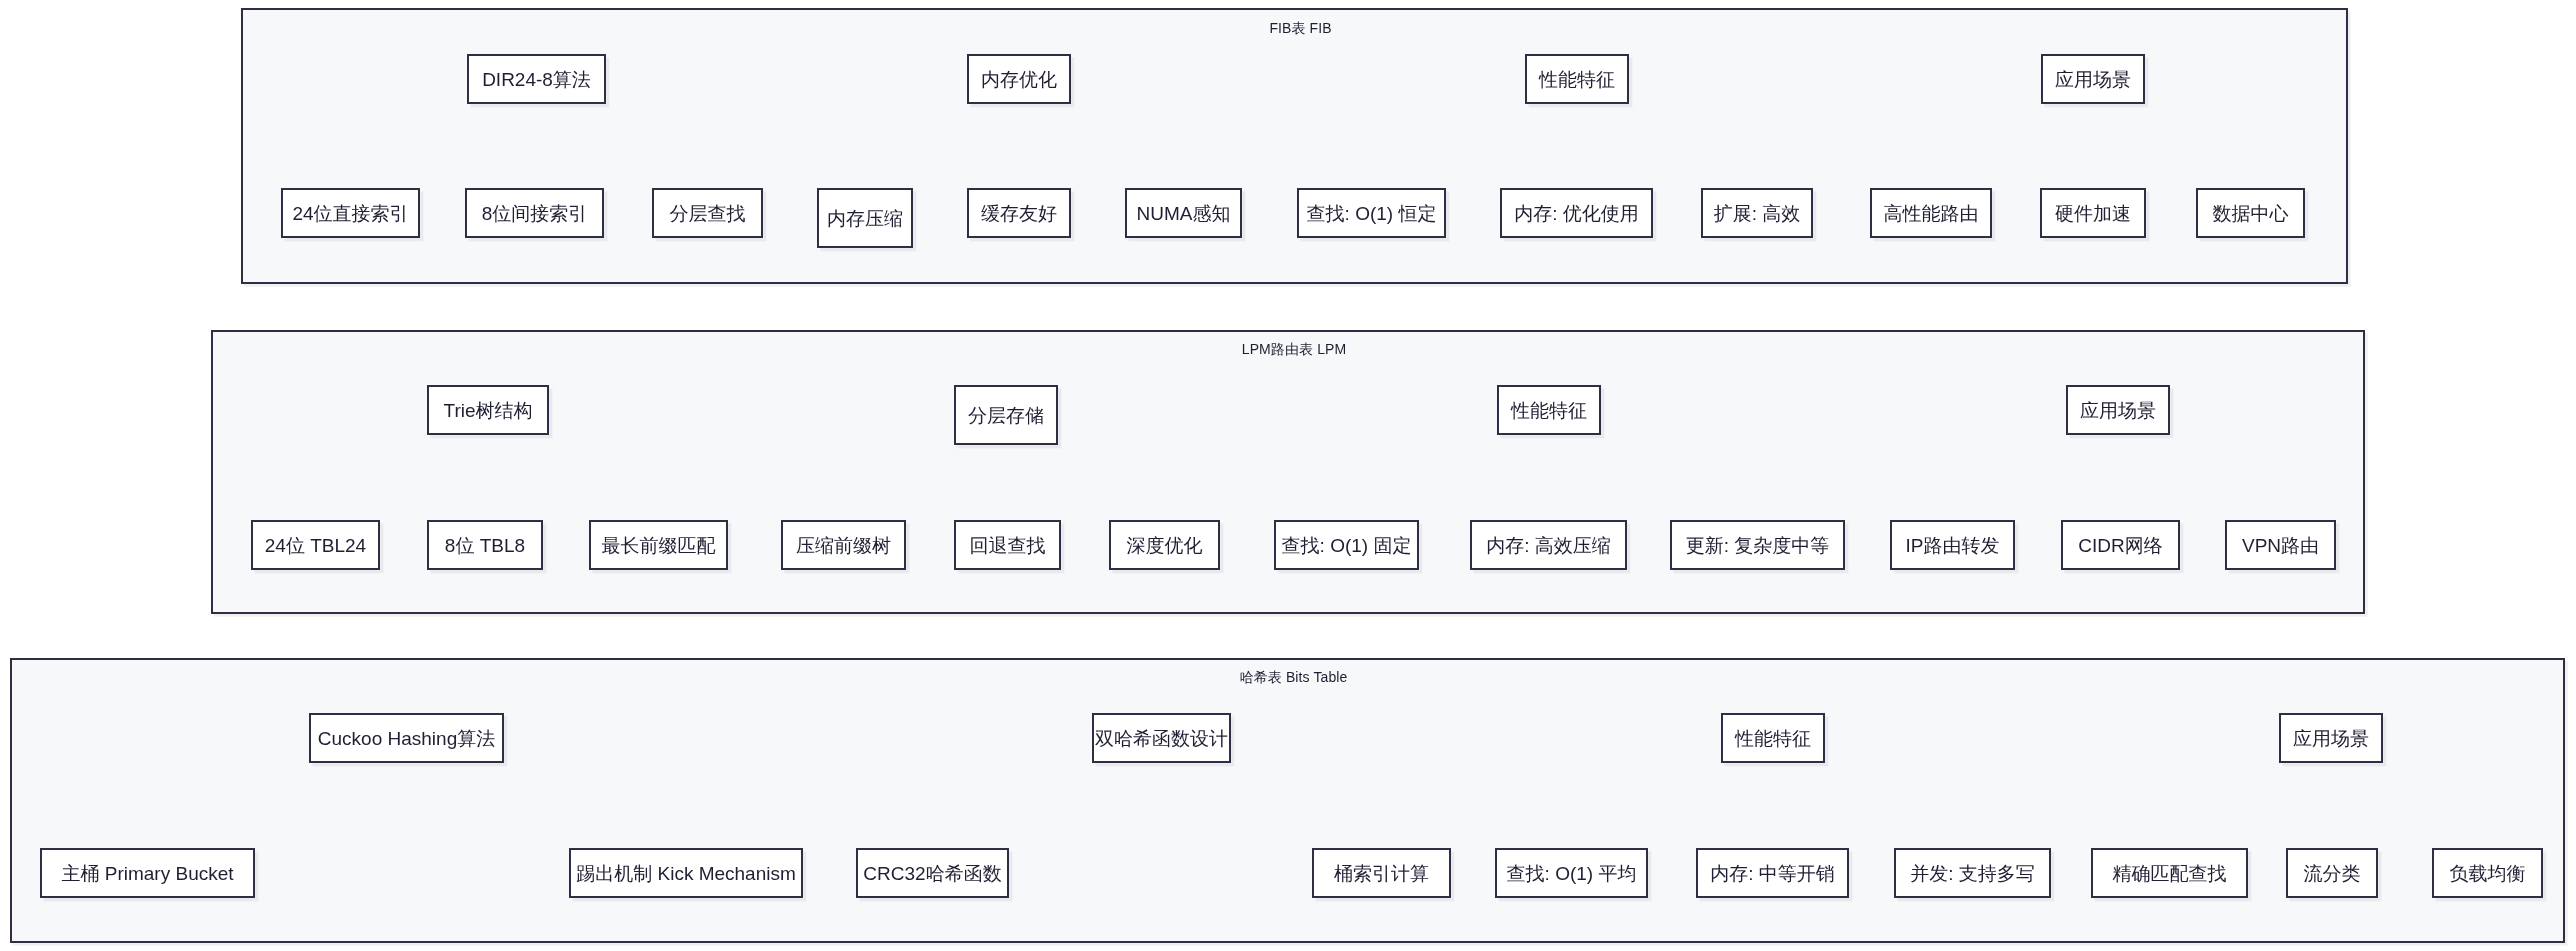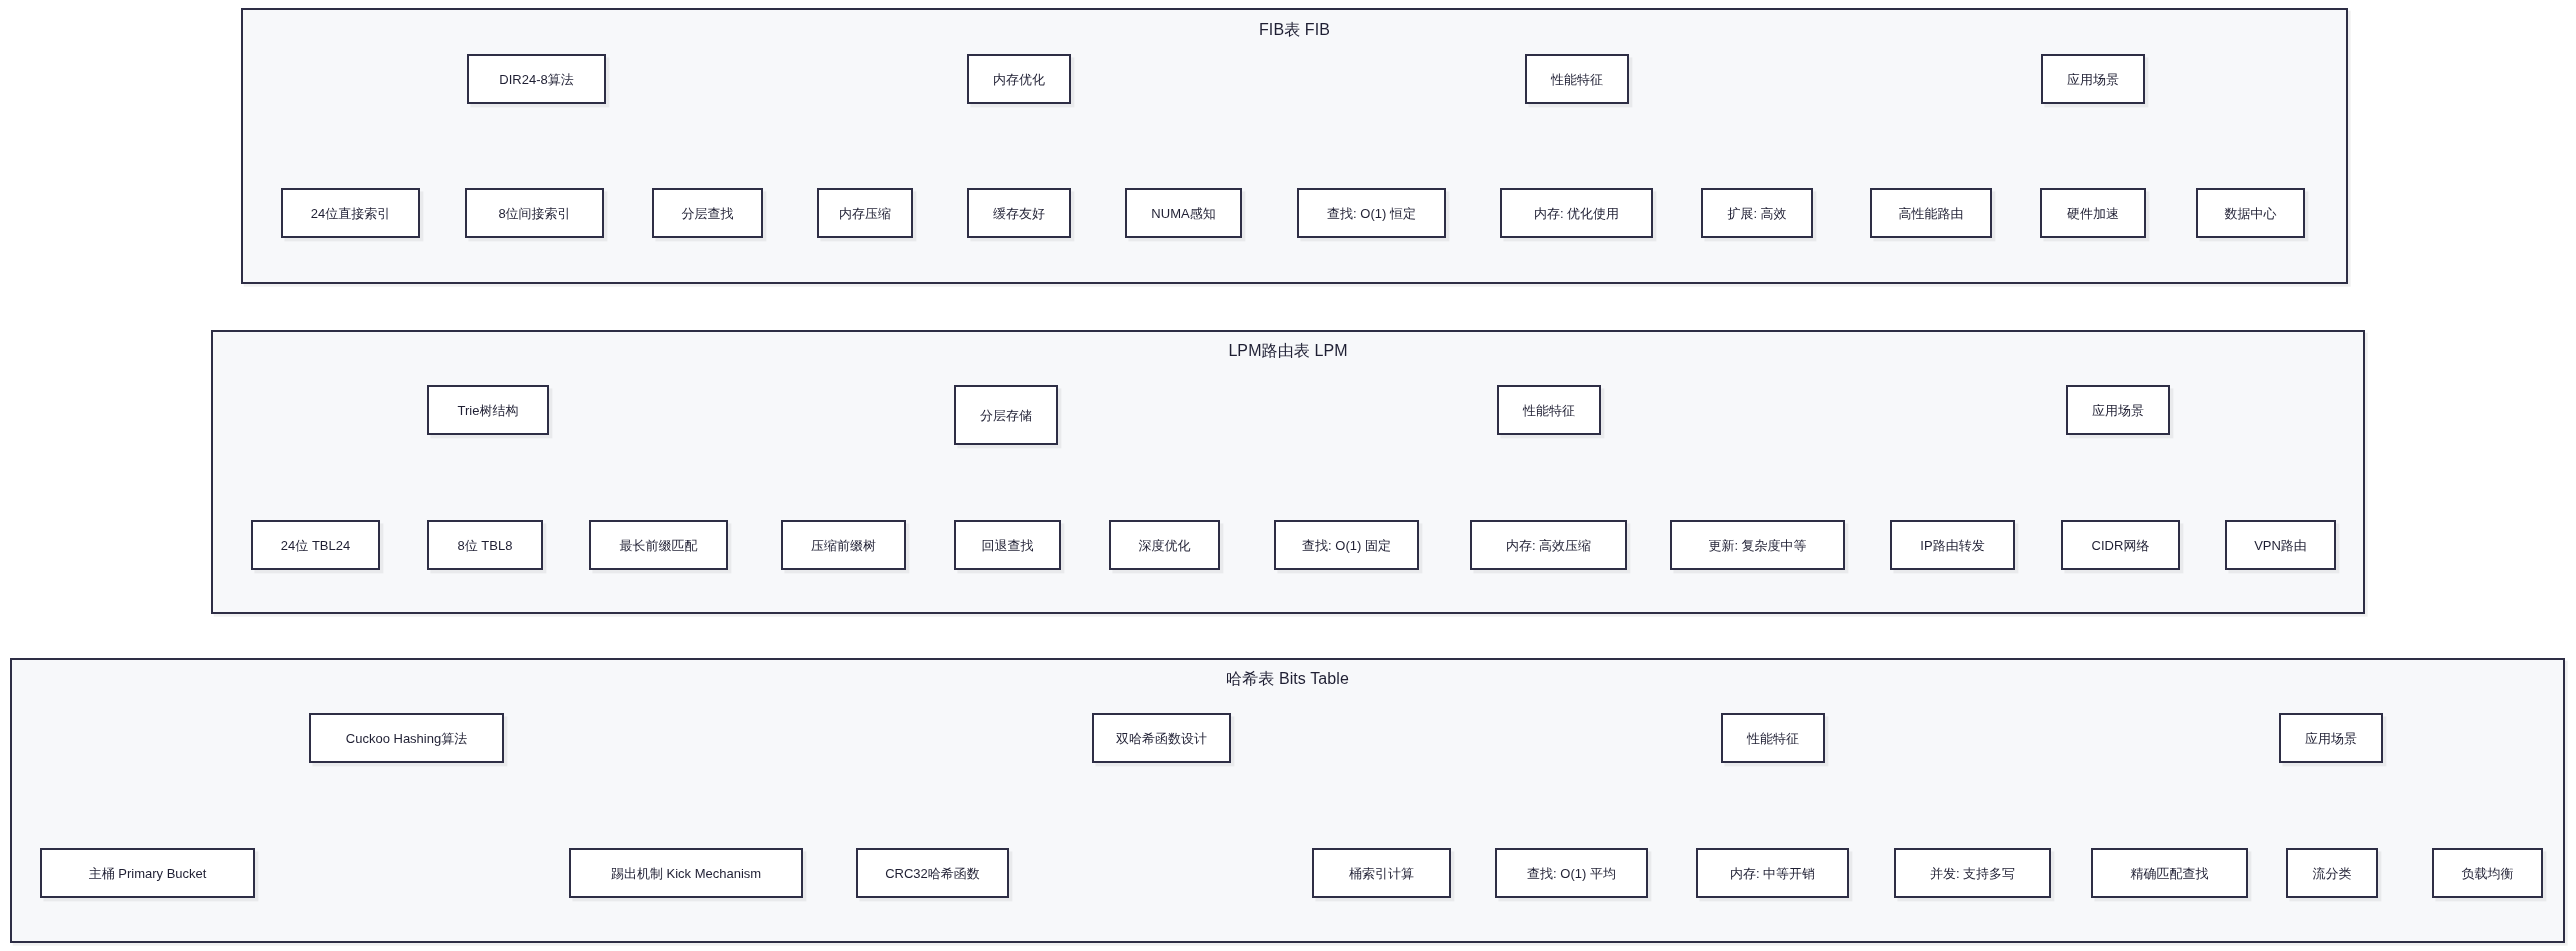--- a/index.html
+++ b/index.html
@@ -26,43 +26,43 @@
   .cluster {
     position: absolute;
     background: #f7f8fa;
     border: 2px solid #2e2e45;
     box-sizing: border-box;
     box-shadow: 2.7px 2.7px 0 0 rgba(0,0,0,0.06);
   }
   .cluster-title {
     position: absolute;
     top: 9.4px;
-    left: 0;
+    left: 6px;
     width: 100%;
     text-align: center;
-    font-size: 16px;
+    font-size: 14px;
     color: #1f1f33;
     letter-spacing: 0.1px;
     white-space: nowrap;
   }
 
   
   .node {
     position: absolute;
     background: #ffffff;
     border: 2px solid #2e2e45;
     box-sizing: border-box;
     display: flex;
     align-items: center;
     justify-content: center;
     box-shadow: 3.4px 3.4px 0 0 rgba(0,0,0,0.055);
     padding: 0 6.7px;
   }
   .node span {
-    font-size: 13px;
+    font-size: 19px;
     color: #1f1f33;
     white-space: nowrap;
     line-height: 1;
   }
 
   
   .edges {
     position: absolute;
     left: 0; top: 0;
     width: 2576px;
@@ -140,21 +140,21 @@
     </div>
     <div class="node" style="left: 465px; top: 188px; width: 139px; height: 50px;">
       <span>8位间接索引</span>
     </div>
     <div class="node" style="left: 652px; top: 188px; width: 111px; height: 50px;">
       <span>分层查找</span>
     </div>
     <div class="node" style="left: 967px; top: 54px; width: 104px; height: 50px;">
       <span>内存优化</span>
     </div>
-    <div class="node" style="left: 817px; top: 188px; width: 96px; height: 50px;">
+    <div class="node" style="left: 817px; top: 188px; width: 96px; height: 60px;">
       <span>内存压缩</span>
     </div>
     <div class="node" style="left: 967px; top: 188px; width: 104px; height: 50px; justify-content: center;">
       <span>缓存友好</span>
     </div>
     <div class="node" style="left: 1125px; top: 188px; width: 117px; height: 50px;">
       <span>NUMA感知</span>
     </div>
     <div class="node" style="left: 1525px; top: 54px; width: 104px; height: 50px;">
       <span>性能特征</span>

